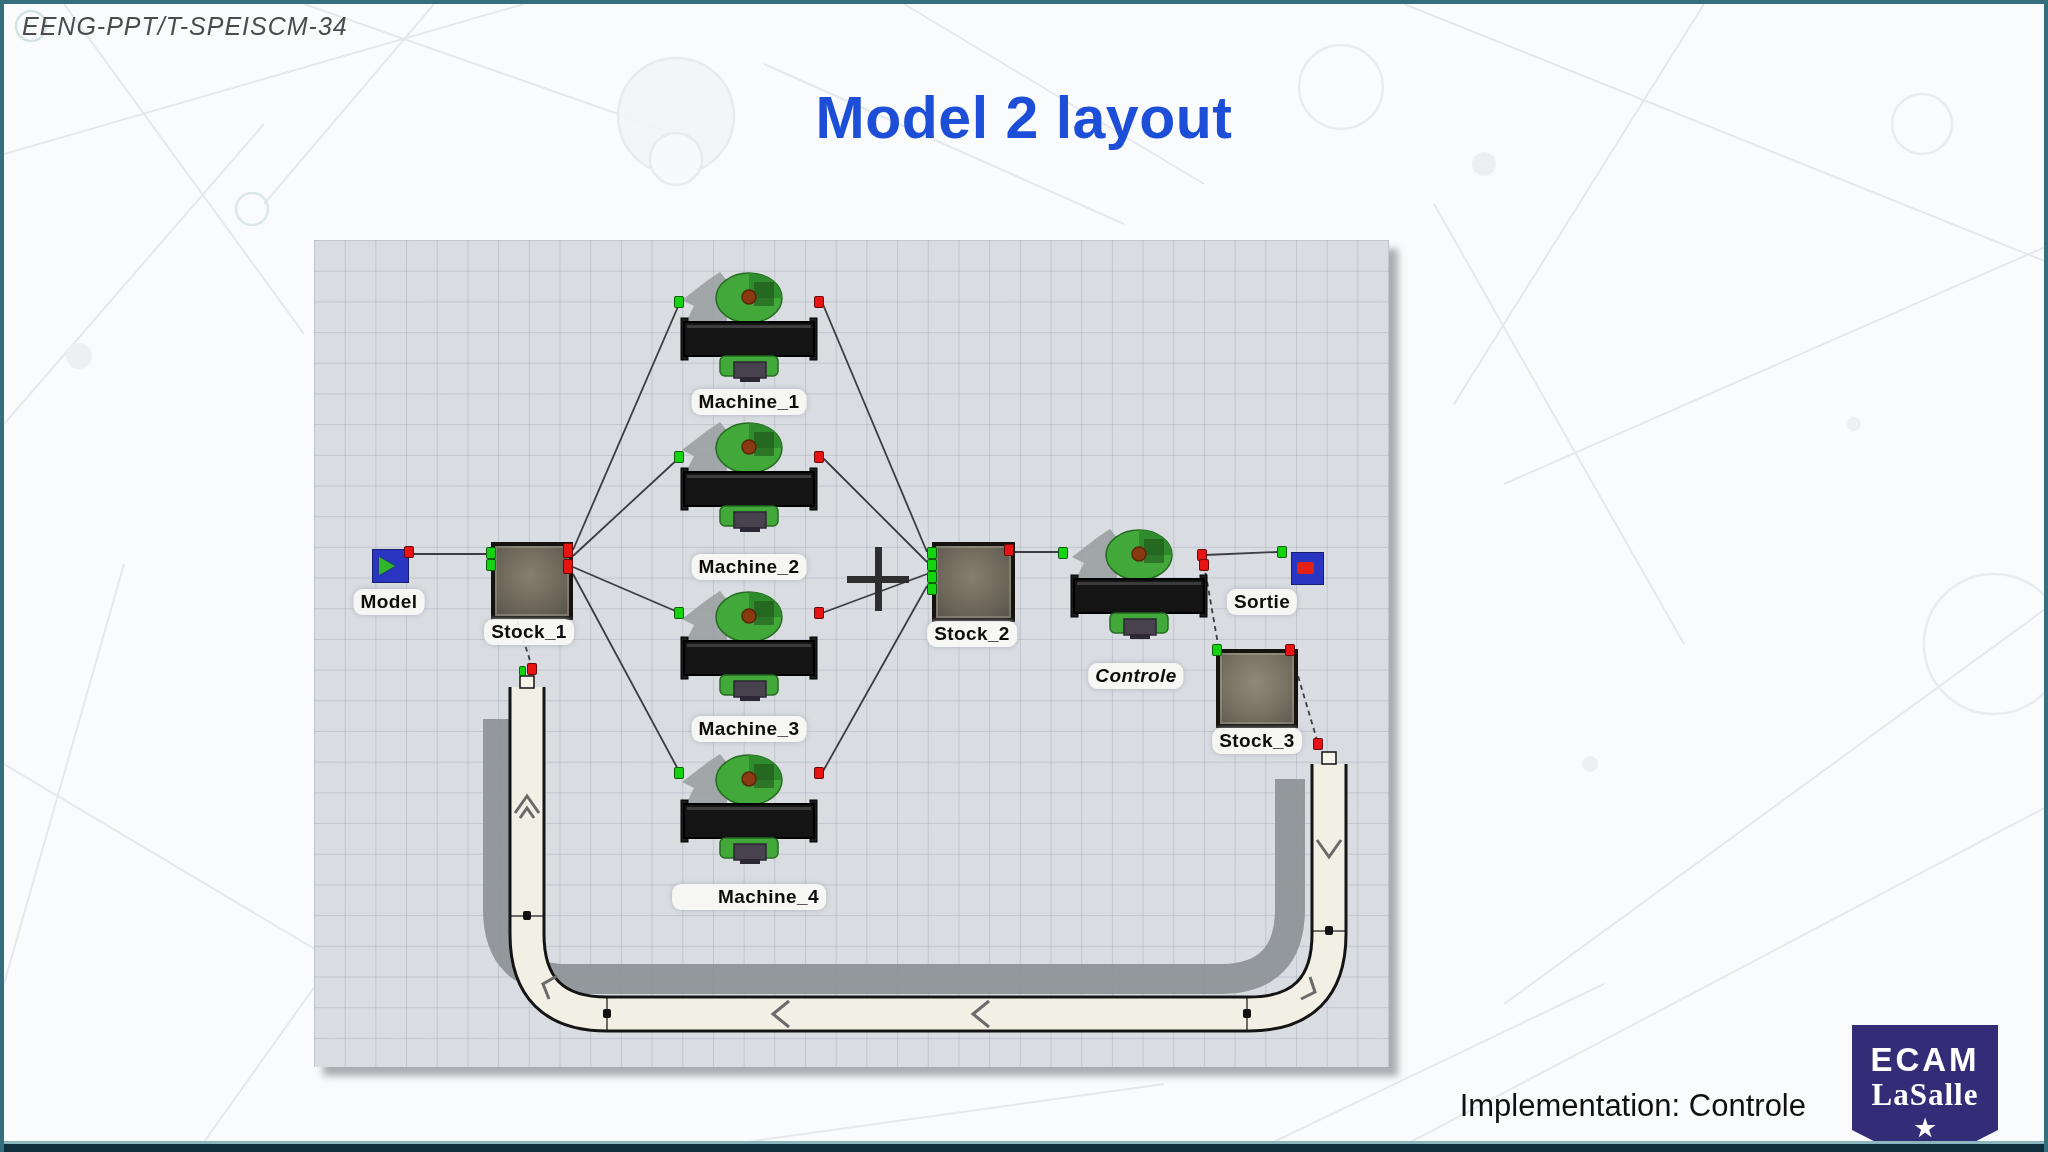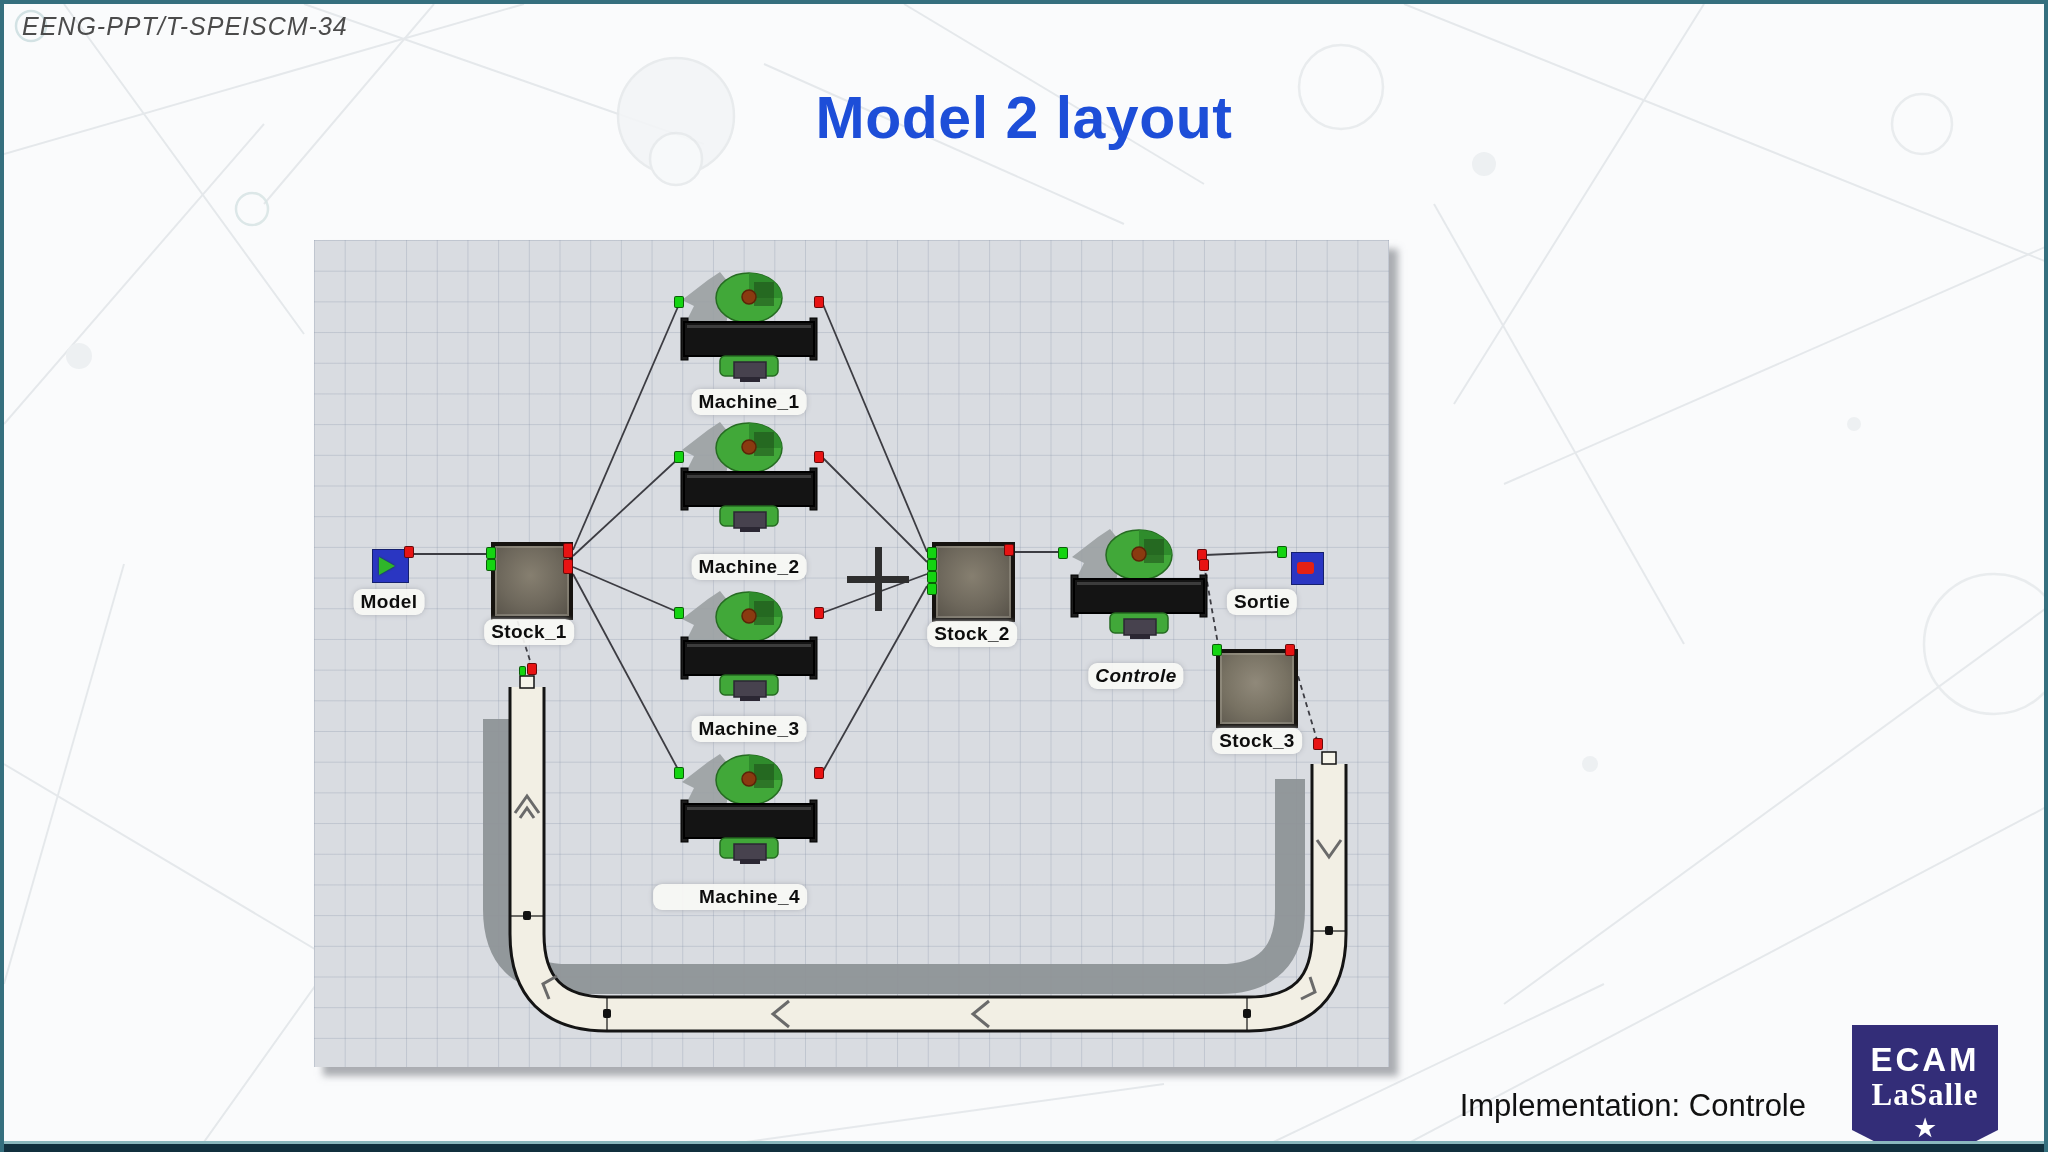--- a/index.html
+++ b/index.html
@@ -265,21 +265,21 @@
       <rect x="136" y="48" width="7" height="42" fill="#1c1c1c" stroke="#000"></rect>
       <rect x="10" y="52" width="130" height="34" fill="#141414" stroke="#000" stroke-width="2"></rect>
       <rect x="13" y="55" width="124" height="3" fill="#3c3c3c"></rect>
       <rect x="46" y="86" width="58" height="20" rx="5" fill="#41a839" stroke="#266b22" stroke-width="1.5"></rect>
       <rect x="60" y="92" width="32" height="16" fill="#47424e" stroke="#2b2733" stroke-width="1.5"></rect>
       <rect x="66" y="107" width="20" height="5" fill="#2b2733"></rect>
     </svg>
   </div>
   <span class="port in" style="left:360px;top:527px;"></span>
   <span class="port out" style="left:500px;top:527px;"></span>
-  <div class="nlabel" style="left:416px;top:657px;padding-left:46px;">Machine_4</div>
+  <div class="nlabel" style="left:435px;top:657px;padding-left:46px;">Machine_4</div>
 
   <div class="stockbox" style="left:618px;top:302px;width:75px;height:72px;"></div>
   <span class="port in" style="left:613px;top:307px;"></span>
   <span class="port in" style="left:613px;top:319px;"></span>
   <span class="port in" style="left:613px;top:331px;"></span>
   <span class="port in" style="left:613px;top:343px;"></span>
   <span class="port out" style="left:690px;top:304px;"></span>
   <div class="nlabel" style="left:658px;top:394px;">Stock_2</div>
 
   <div class="machine" style="left:750px;top:287px;">

